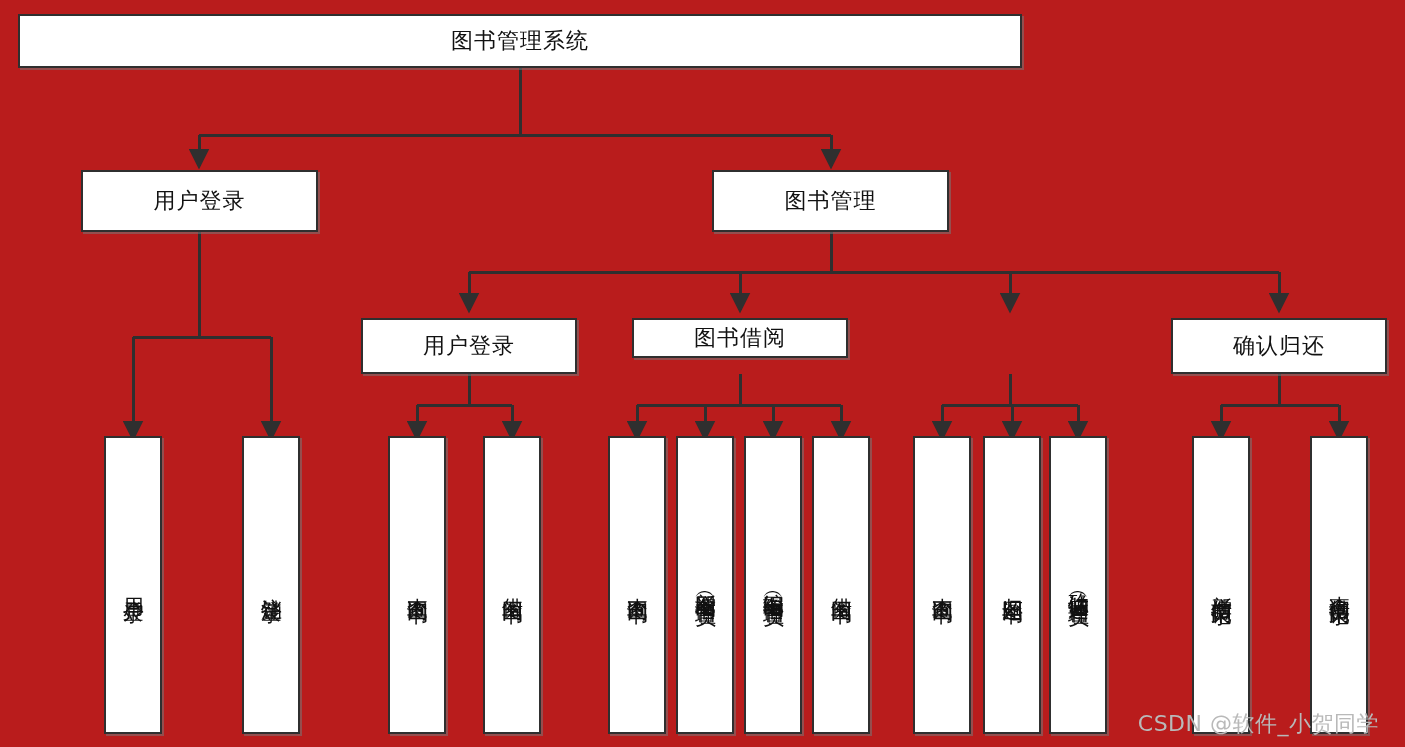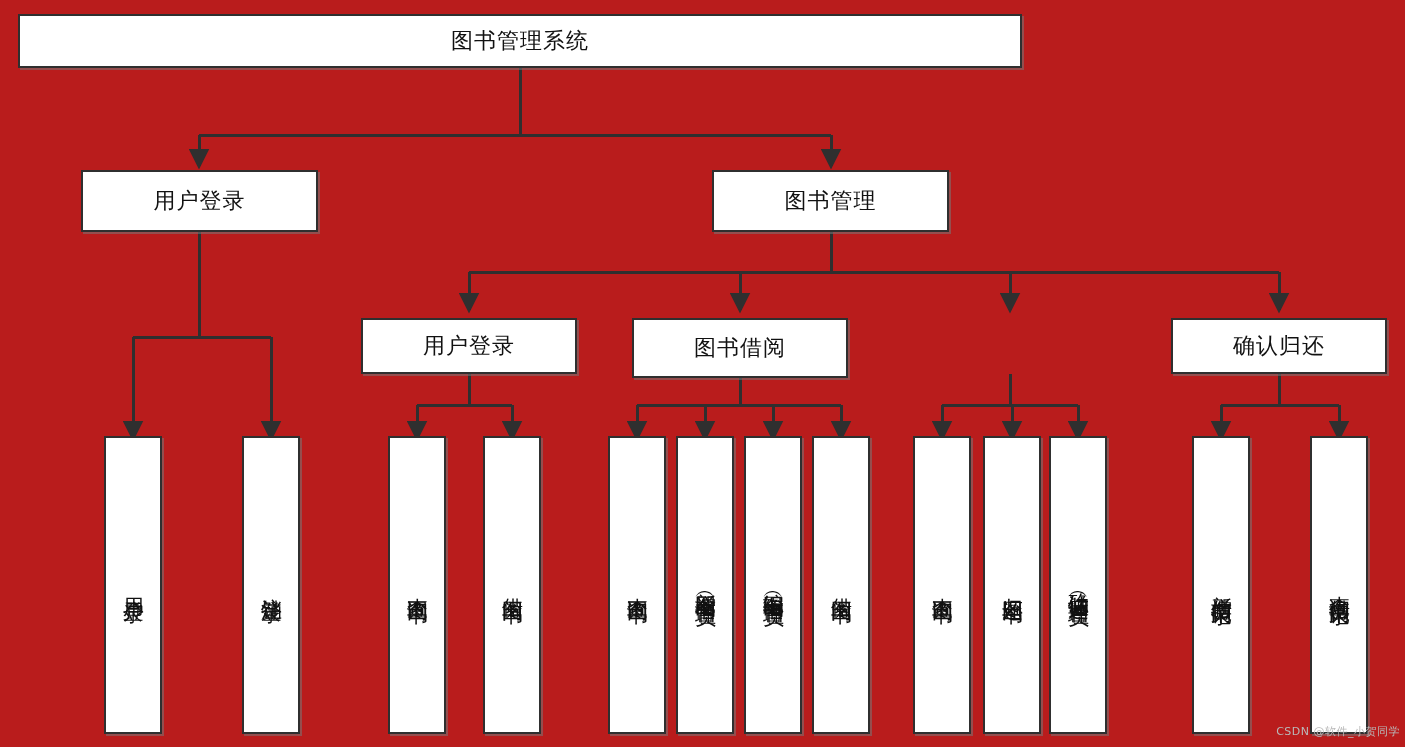--- a/index.html
+++ b/index.html
@@ -53,23 +53,23 @@
     padding: 8px 0;
     text-align: center;
   }
   .node-v span {
     writing-mode: vertical-rl;
     text-orientation: upright;
     display: block;
   }
   #watermark {
     position: absolute;
-    right: 5px;
+    right: 26px;
     bottom: 8px;
-    font-size: 11px;
+    font-size: 22px;
     color: #b9b9b9;
     letter-spacing: 0.5px;
     white-space: nowrap;
     z-index: 5;
     pointer-events: none;
   }
 </style>
 </head>
 <body>
 
@@ -132,21 +132,21 @@
   <div class="node node-h" style="left:81px; top:170px; width:237px; height:62px;">
     <span>用户登录</span>
   </div>
   <div class="node node-h" style="left:712px; top:170px; width:237px; height:62px;">
     <span>图书管理</span>
   </div>
 
   <div class="node node-h" style="left:361px; top:318px; width:216px; height:56px;">
     <span>用户登录</span>
   </div>
-  <div class="node node-h" style="left:632px; top:318px; width:216px; height:60px;">
+  <div class="node node-h" style="left:632px; top:318px; width:216px; height:40px;">
     <span>图书借阅</span>
   </div>
   <div class="node node-h" style="left:1171px; top:318px; width:216px; height:56px;">
     <span>确认归还</span>
   </div>
 
   <div class="node node-v" style="left:104px; top:436px; width:58px; height:298px;">
     <span>用户登录</span>
   </div>
   <div class="node node-v" style="left:242px; top:436px; width:58px; height:298px;">

